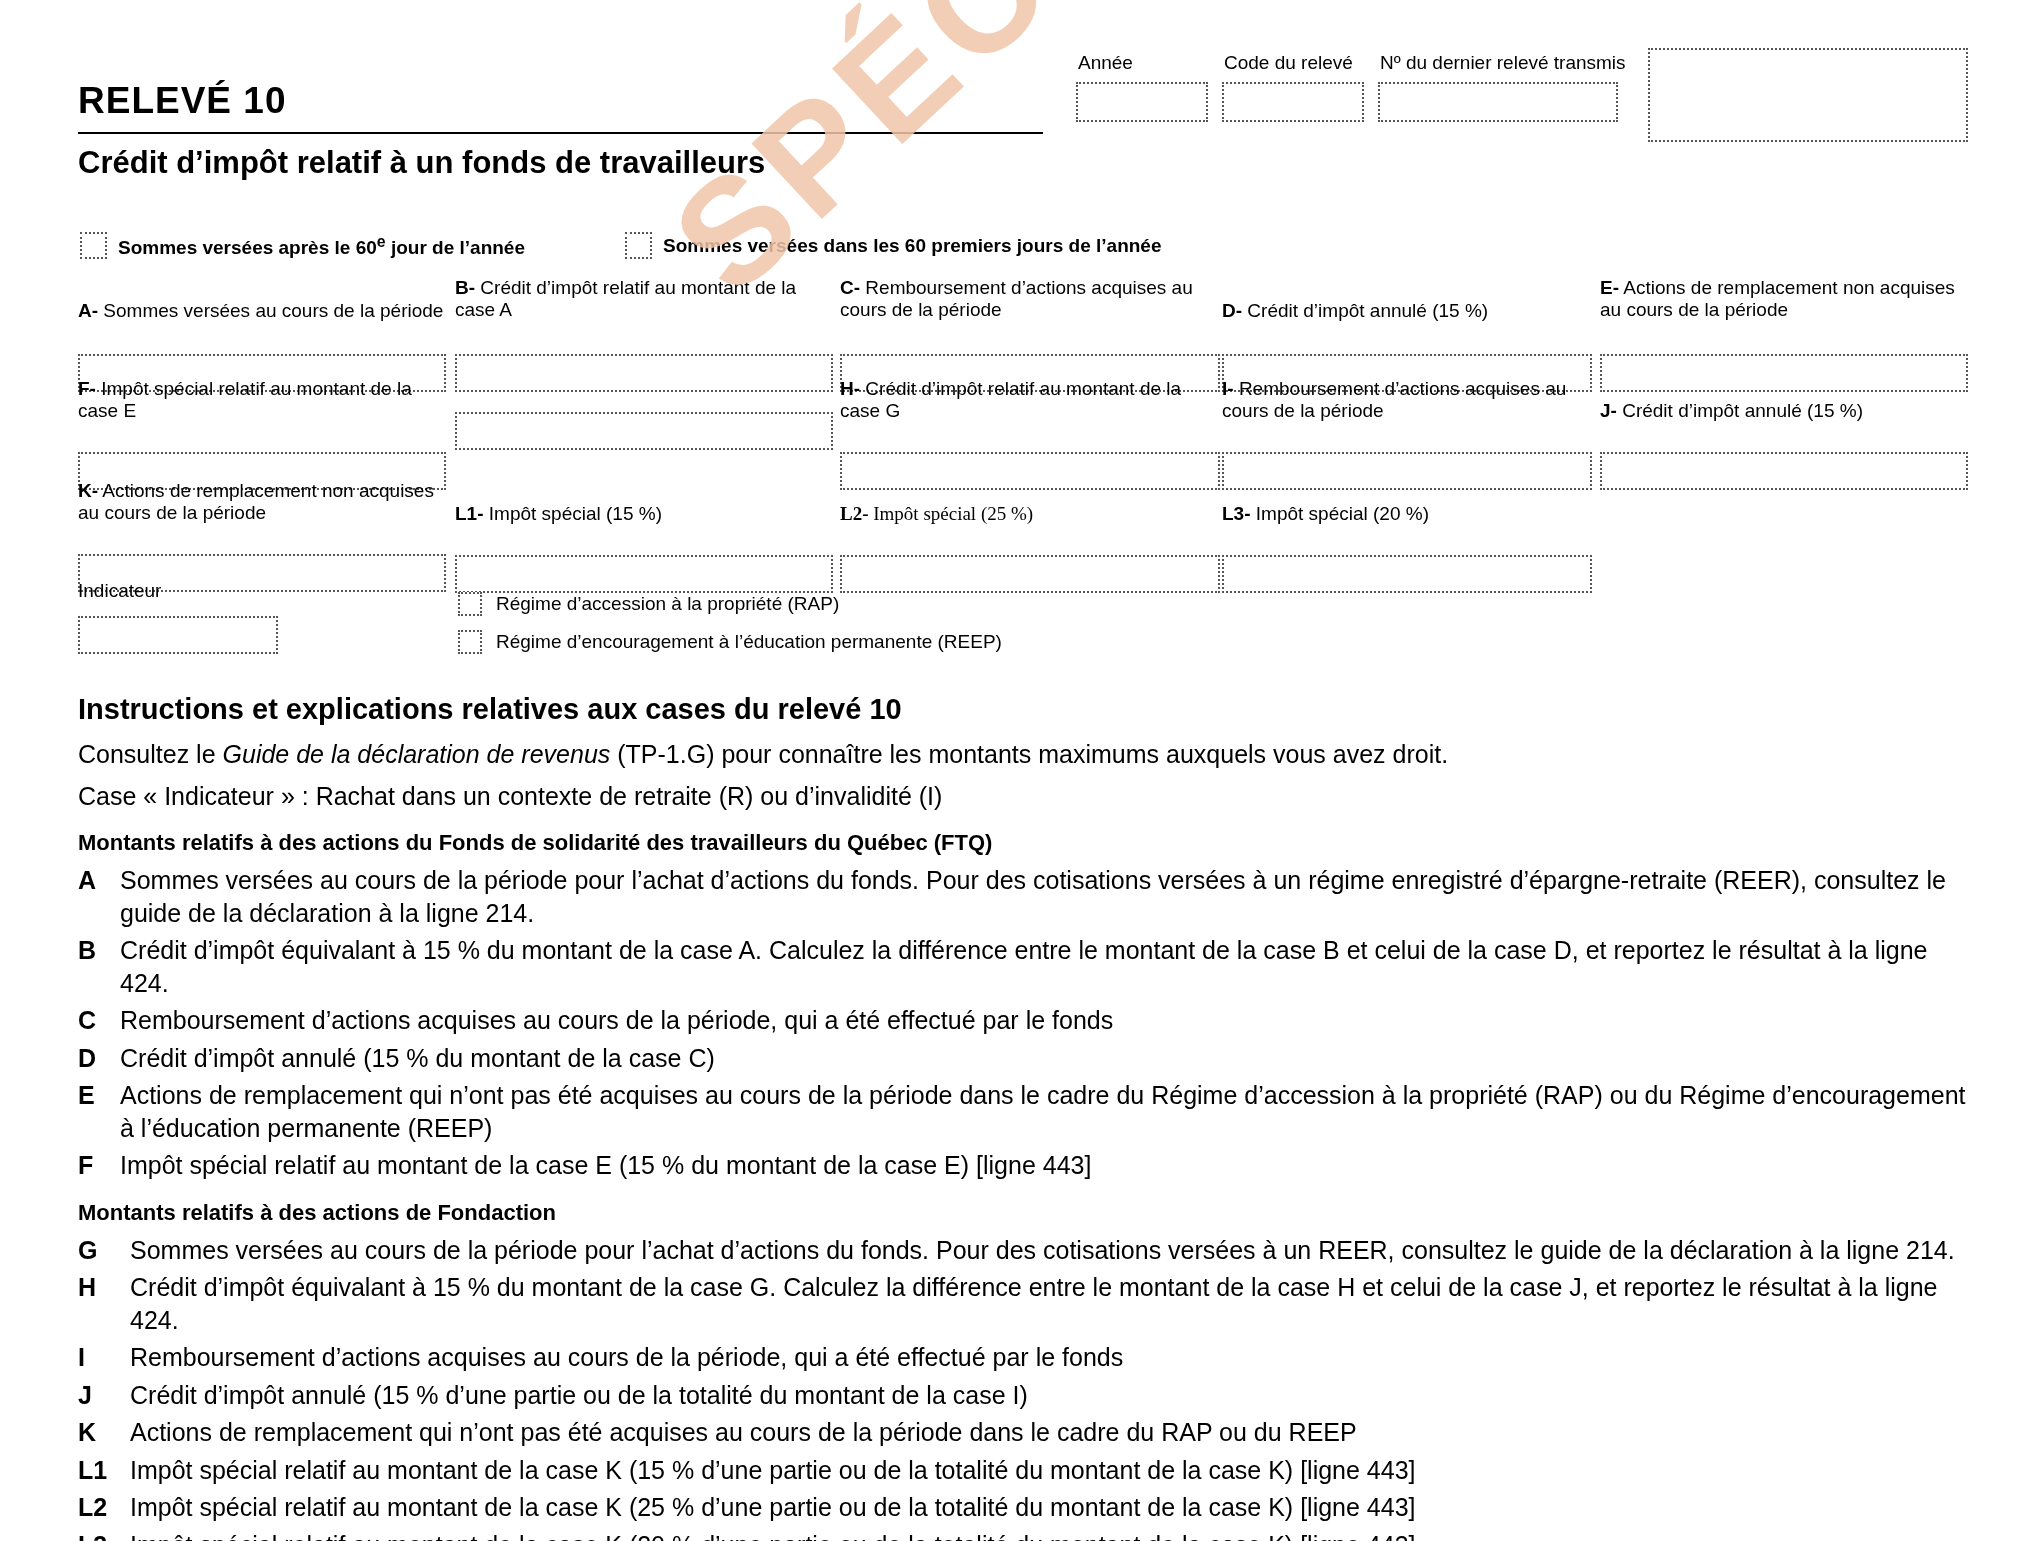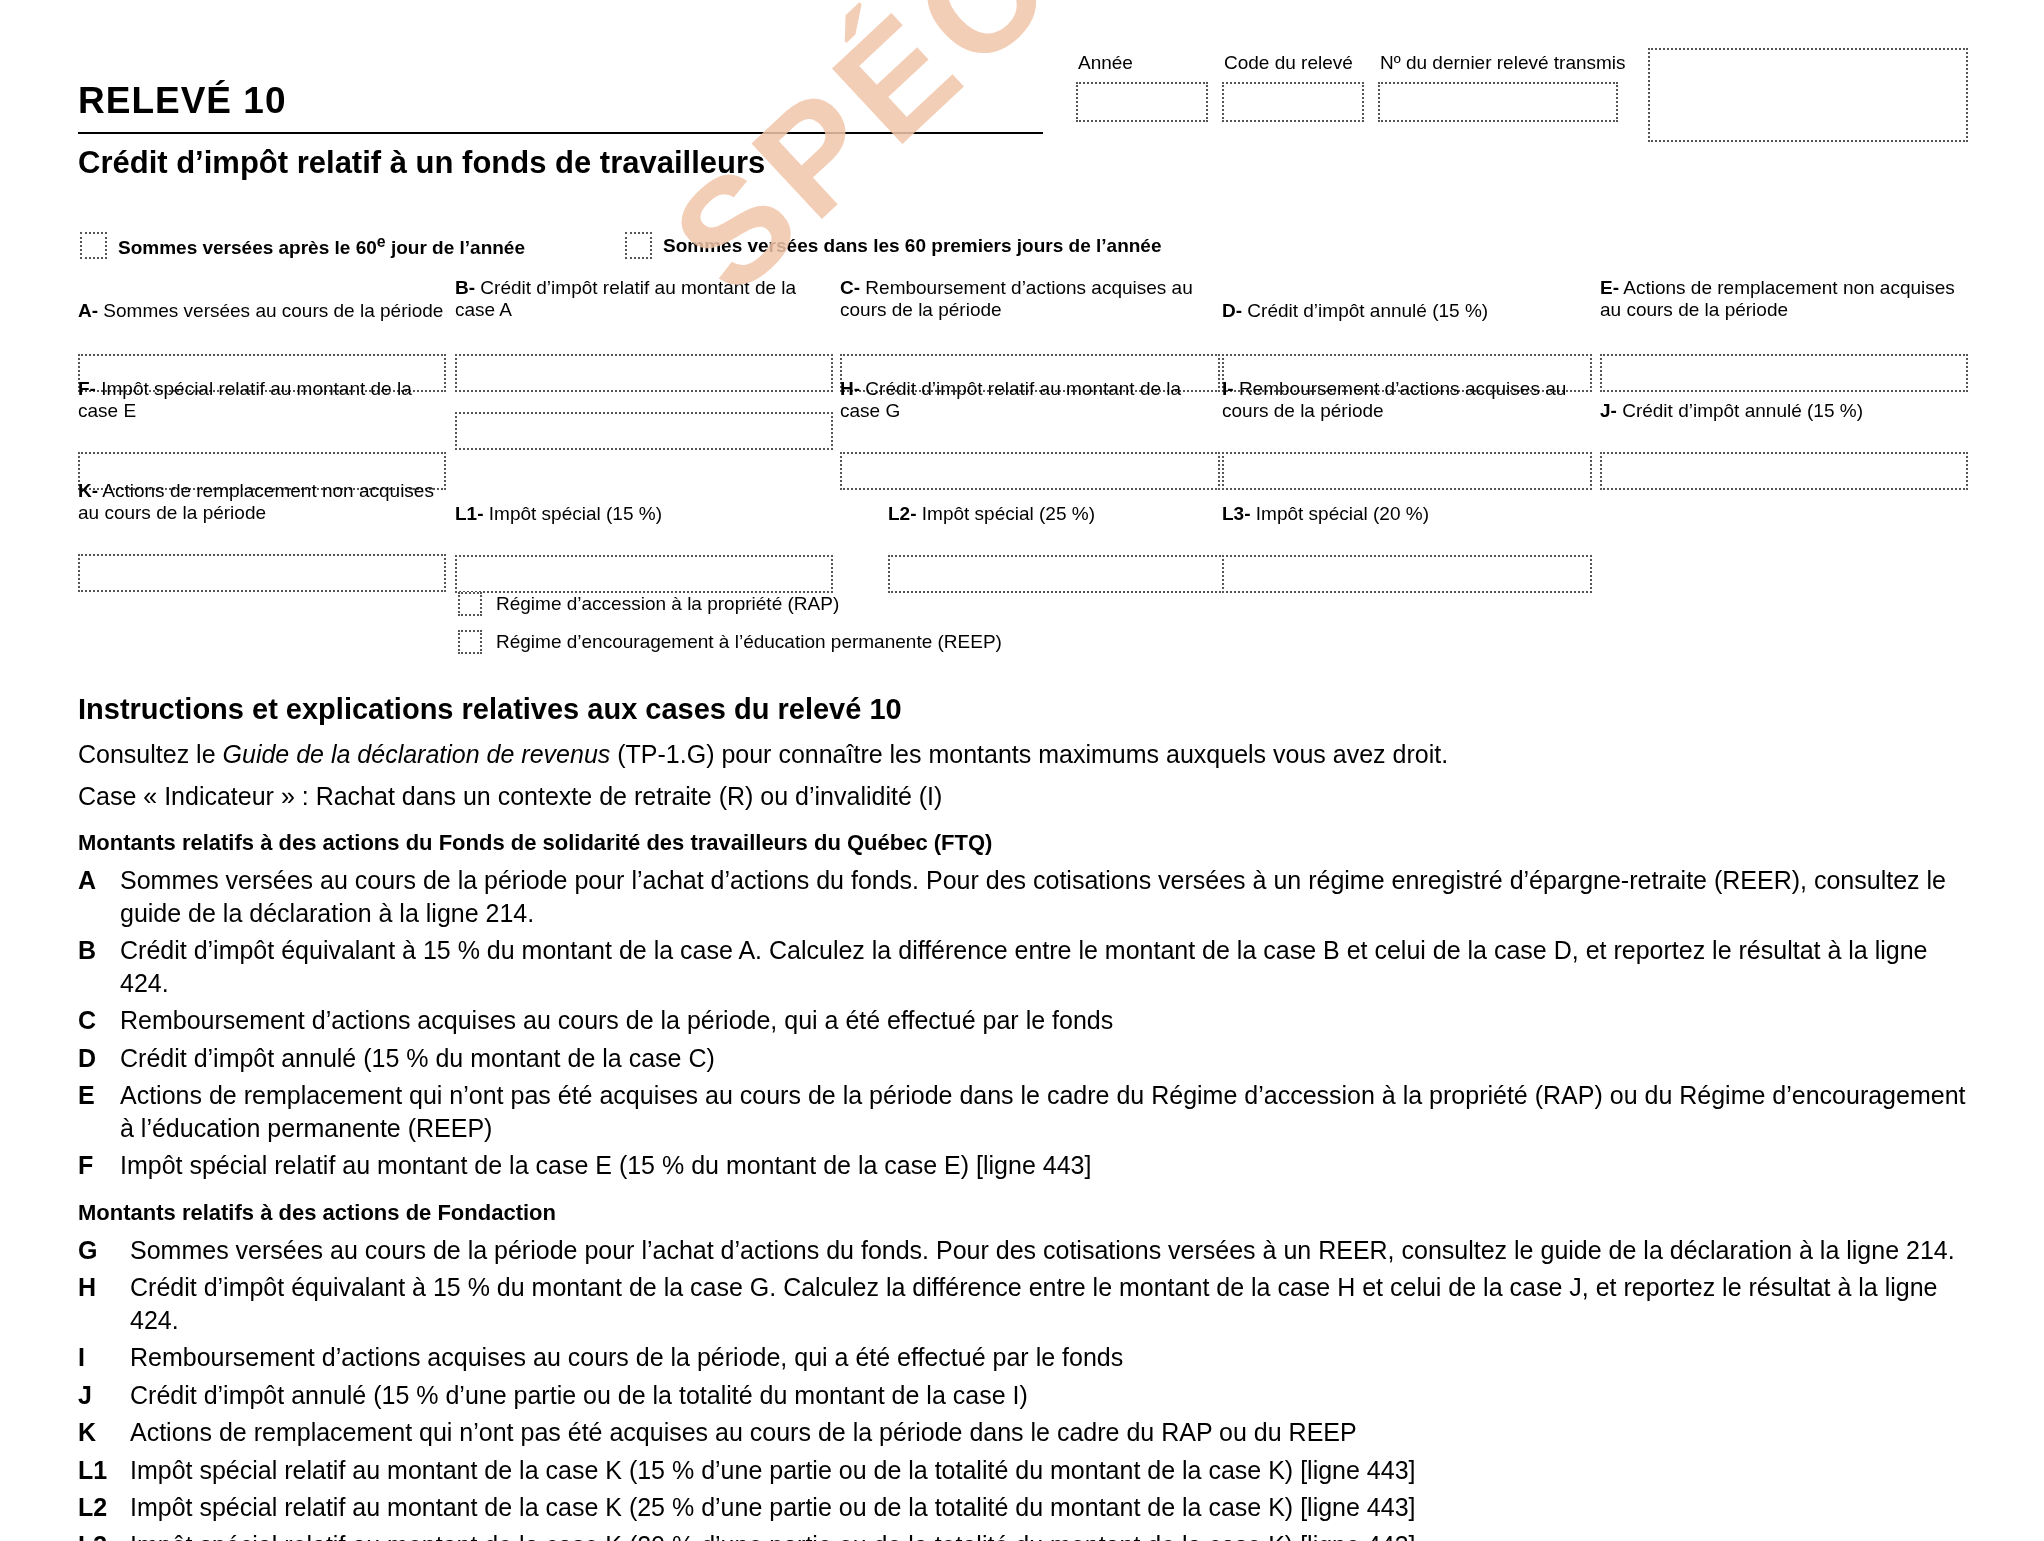--- a/index.html
+++ b/index.html
@@ -279,30 +279,34 @@
     <div class="fbox" style="left:78px; top:480px; width:368px;">
       <div class="lbl" style="height:62px;"><b>K-</b> <span>Actions de remplacement non acquises au cours de la période</span></div>
       <div class="val" style="width:368px; margin-top:12px;"></div>
     </div>
 
     <div class="fbox" style="left:455px; top:503px; width:378px;">
       <div class="lbl" style="height:40px;"><b>L1-</b> <span>Impôt spécial (15 %)</span></div>
       <div class="val" style="width:378px; margin-top:12px;"></div>
     </div>
 
-    <div class="fbox" style="left:888px; top:503px; width:380px;">
+    <div class="fbox" style="left:840px; top:503px; width:380px;font-family:Liberation Serif, serif;">
       <div class="lbl" style="height:40px;"><b>L2-</b> <span>Impôt spécial (25 %)</span></div>
       <div class="val" style="width:380px; margin-top:12px;"></div>
     </div>
 
     <div class="fbox" style="left:1222px; top:503px; width:370px;">
       <div class="lbl" style="height:40px;"><b>L3-</b> <span>Impôt spécial (20 %)</span></div>
       <div class="val" style="width:370px; margin-top:12px;"></div>
     </div>
 
+    <div class="fbox" style="left:78px; top:580px; width:200px;">
+      <div class="indicator-lbl">Indicateur</div>
+      <div class="val" style="width:200px; margin-top:14px;"></div>
+    </div>
 
     <div class="mini-row" style="left:458px; top:592px;">
       <span class="mini-chk"></span><span class="t">Régime d’accession à la propriété (RAP)</span>
     </div>
     <div class="mini-row" style="left:458px; top:630px;">
       <span class="mini-chk"></span><span class="t">Régime d’encouragement à l’éducation permanente (REEP)</span>
     </div>
   </div>
 
   <div class="instructions">

